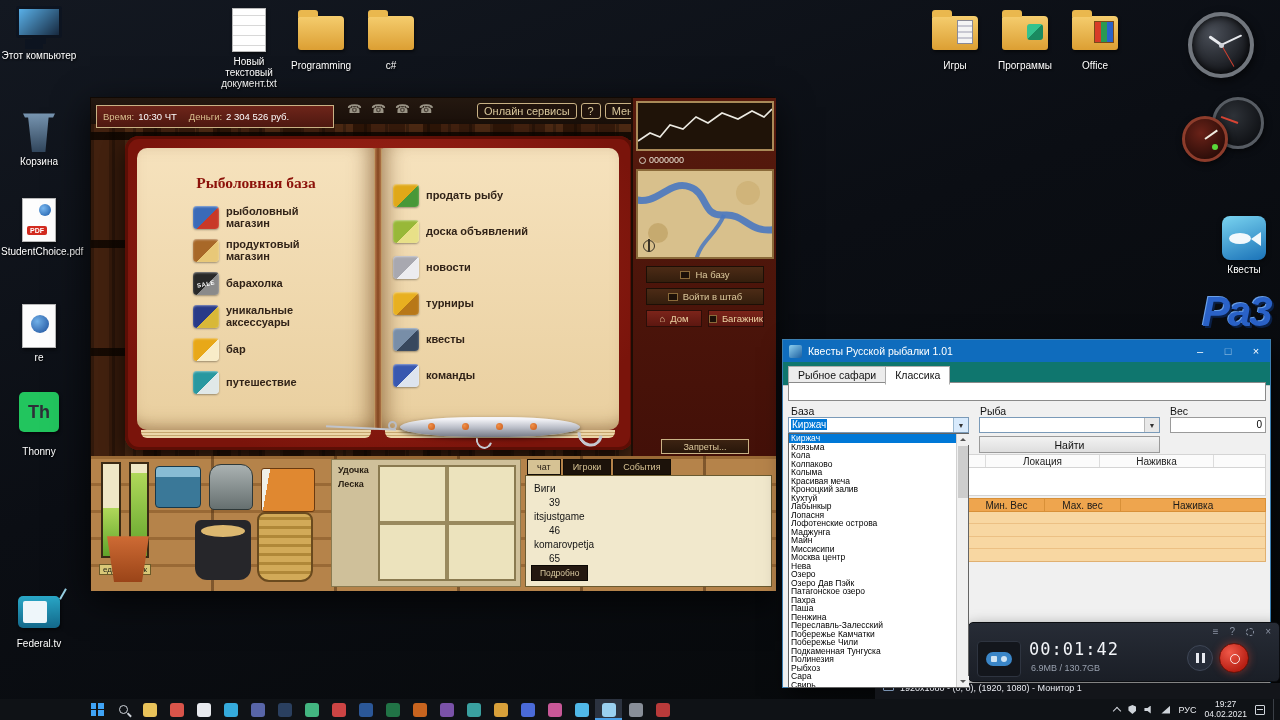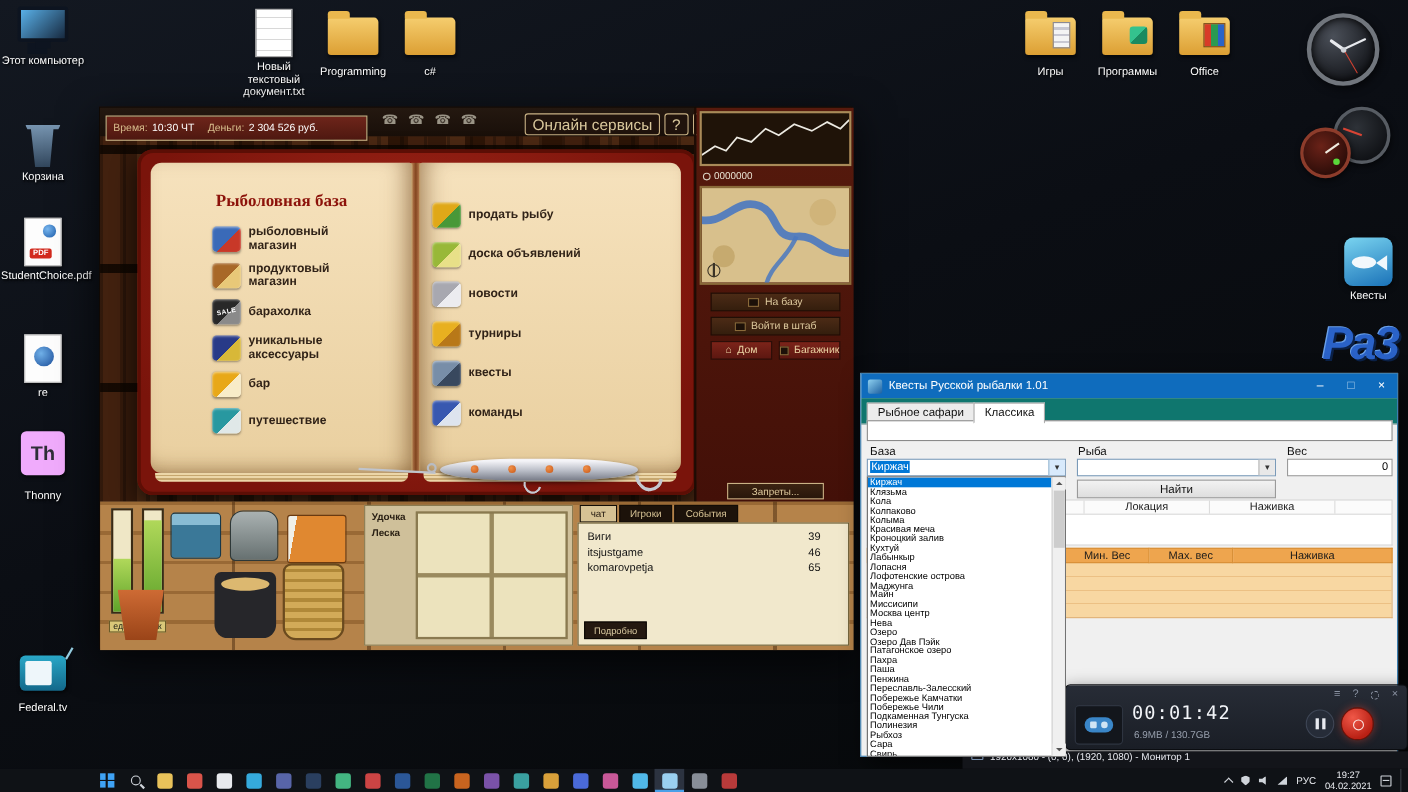--- a/index.html
+++ b/index.html
@@ -14,21 +14,21 @@
   .dicon { position:absolute; width:78px; display:flex; flex-direction:column; align-items:center; cursor:pointer; }
   .dicon .lbl { margin-top:4px; font-size:10px; color:#fff; text-align:center; line-height:11px; text-shadow:1px 1px 2px #000; max-width:76px; }
   .ic-monitor { width:46px; height:32px; background:linear-gradient(135deg,#59b0e8,#17293f); border:3px solid #0d1420; border-radius:3px; position:relative; }
   .ic-monitor::after { content:""; position:absolute; left:13px; bottom:-9px; width:14px; height:6px; background:#0d1420; box-shadow:-5px 3px 0 2px #0d1420; }
   .ic-bin { width:32px; height:40px; background:linear-gradient(#7a98b4,#31465c); clip-path:polygon(6% 14%,94% 14%,100% 4%,0 4%,6% 14%,80% 14%,70% 100%,28% 100%,16% 14%); position:relative; }
   .ic-page { width:34px; height:44px; background:#fdfdfd; border:1px solid #b8b8b8; position:relative; box-shadow:1px 2px 3px rgba(0,0,0,.5); }
   .ic-page.pdf::after { content:"PDF"; position:absolute; left:4px; bottom:6px; background:#d22a1e; color:#fff; font-size:7px; font-weight:bold; padding:1px 3px; border-radius:2px; }
   .ic-page.pdf::before { content:""; position:absolute; right:4px; top:5px; width:12px; height:12px; border-radius:50%; background:radial-gradient(circle at 35% 35%,#7ab8f0,#1a5aa8); }
   .ic-page.djvu::after { content:""; position:absolute; left:8px; top:10px; width:18px; height:18px; border-radius:50%; background:radial-gradient(circle at 35% 35%,#70b0e8,#1c4e9a); }
   .ic-page.txt { background:repeating-linear-gradient(#fff 0 6px,#d8d8d8 6px 7px,#fff 7px 10px); }
-  .ic-thonny { width:40px; height:40px; background:#f0abfc; border-radius:5px; display:flex; align-items:center; justify-content:center; font-size:18px; font-weight:bold; color:#2e2e38; box-shadow:1px 2px 3px rgba(0,0,0,.5); }
+  .ic-thonny { width:40px; height:40px; background:#22c55e; border-radius:5px; display:flex; align-items:center; justify-content:center; font-size:18px; font-weight:bold; color:#2e2e38; box-shadow:1px 2px 3px rgba(0,0,0,.5); }
   .ic-tv { width:42px; height:32px; background:linear-gradient(#2aa8c8,#13688a); border-radius:5px; position:relative; box-shadow:1px 2px 3px rgba(0,0,0,.5); }
   .ic-tv::before { content:""; position:absolute; left:5px; top:5px; width:24px; height:22px; background:#eef6fa; border-radius:2px; }
   .ic-tv::after { content:""; position:absolute; right:-4px; top:-8px; width:2px; height:12px; background:#9ad4e8; transform:rotate(30deg); }
   .folder { width:46px; height:34px; background:linear-gradient(#f5cd6e,#dc9f33); border-radius:2px 4px 3px 3px; position:relative; box-shadow:1px 2px 3px rgba(0,0,0,.5); margin-top:8px; }
   .folder::before { content:""; position:absolute; left:0; top:-6px; width:20px; height:7px; background:#eab84e; border-radius:3px 3px 0 0; }
   .folder.f-games::after { content:""; position:absolute; right:5px; top:4px; width:14px; height:22px; background:repeating-linear-gradient(#f4f4f4 0 4px,#c8c8d2 4px 6px); border:1px solid #8a8a96; }
   .folder.f-progs::after { content:""; position:absolute; right:5px; top:8px; width:16px; height:16px; background:linear-gradient(135deg,#34c28e 50%,#1a8a60 50%); border-radius:3px; }
   .folder.f-office::after { content:""; position:absolute; right:4px; top:5px; width:18px; height:20px; background:linear-gradient(90deg,#d83b28 0 6px,#2a9a52 6px 12px,#2a63c8 12px 18px); border:1px solid #7a4a1a; }
 
   
@@ -53,21 +53,21 @@
 
   
   .gwin { position:absolute; left:90px; top:97px; width:685px; height:493px; background:#2b1a10; border:1px solid #100904; box-shadow:0 10px 34px rgba(0,0,0,.75); }
   .gw-topbar { position:absolute; left:0; top:0; width:540px; height:26px; background:linear-gradient(#241810,#190f09); }
   .gw-info { position:absolute; left:5px; top:7px; width:238px; height:23px; background:linear-gradient(#6e251a,#4e1810); border:1px solid #c9b285; display:flex; align-items:center; gap:4px; padding:0 6px; font-size:9.5px; white-space:nowrap; z-index:3; }
   .gw-info .lab { color:#d8bd8d; }
   .gw-info .val { color:#ffffff; }
   .gw-info .lab.m { margin-left:8px; }
   .gw-phones { position:absolute; left:256px; top:4px; display:flex; gap:9px; font-size:12px; color:#9a9486; }
   .gw-tbtns { position:absolute; left:386px; top:5px; display:flex; gap:4px; }
-  .gw-btn { background:#20130c; border:1px solid #c9b285; border-radius:3px; color:#d9c89c; font-size:14px; padding:1px 6px; font-family:inherit; cursor:pointer; white-space:nowrap; }
+  .gw-btn { background:#20130c; border:1px solid #c9b285; border-radius:3px; color:#d9c89c; font-size:11px; padding:1px 6px; font-family:inherit; cursor:pointer; white-space:nowrap; }
 
   .gw-main { position:absolute; left:0; top:26px; width:540px; height:332px;
     background:
       repeating-linear-gradient(0deg, transparent 0 100px, rgba(10,4,0,.8) 100px 108px),
       repeating-linear-gradient(90deg, rgba(0,0,0,.25) 0 3px, transparent 3px 21px),
       repeating-linear-gradient(90deg,#42210f 0 18px,#351a0b 18px 34px,#4c2913 34px 52px,#2d1507 52px 70px);
   }
   .book-cover { position:absolute; left:34px; top:12px; width:508px; height:314px; border-radius:14px; background:radial-gradient(ellipse at 50% 40%,#a8281a,#7a140b 78%); box-shadow:0 10px 22px rgba(0,0,0,.65), inset 0 0 0 3px #5c0e05; }
   .bpage { position:absolute; top:12px; width:238px; height:282px; background:linear-gradient(180deg,#f6e2bd,#e9cf9f); }
   .bpage.bleft { left:12px; border-radius:10px 3px 3px 10px; box-shadow:inset -16px 0 20px -10px rgba(110,70,30,.55), inset 0 -14px 18px -12px rgba(110,70,30,.5); }
@@ -131,21 +131,21 @@
   .gw-mid { position:absolute; left:240px; top:3px; width:190px; height:128px; background:#cfc09a; border:1px solid #8a7a50; }
   .mid-lab { position:absolute; left:6px; font-size:9px; font-weight:bold; color:#2a2014; }
   .slot-grid { position:absolute; left:46px; top:5px; width:138px; height:116px; display:grid; grid-template-columns:1fr 1fr; grid-template-rows:1fr 1fr; gap:4px; background:#9a8a5e; border:2px solid #8a7a50; }
   .slot { background:#ece3bd; }
   .gw-chat { position:absolute; left:434px; top:3px; width:247px; height:128px; }
   .chat-tabs { display:flex; gap:2px; margin-left:2px; }
   .chat-tab { font-size:9px; padding:2px 9px; border:1px solid #120c06; cursor:pointer; }
   .chat-tab.on { background:#d6c294; color:#241a10; }
   .chat-tab.off { background:#1c120a; color:#d6c294; }
   .chat-body { position:absolute; left:0; top:16px; width:247px; height:112px; background:#f1e8cc; border:1px solid #6a5a30; padding:6px 8px; }
-  .chat-row { display:flex; width:212px; font-size:10px; color:#141414; line-height:14px; }
+  .chat-row { display:flex; width:212px; font-size:10px; color:#141414; line-height:14px;flex-direction:column; }
   .pname { flex:1; }
   .pval { width:26px; text-align:right; }
   .chat-details { position:absolute; left:6px; bottom:6px; background:#241810; color:#d8c8a0; font-size:8.5px; padding:2px 8px; border:1px solid #0c0804; cursor:pointer; }
 
   
   .qwin { position:absolute; left:782px; top:339px; width:489px; height:349px; background:#f0f0f0; border:1px solid #3c7fb1; box-shadow:6px 8px 22px rgba(0,0,0,.6); }
   .qtitle { height:22px; background:linear-gradient(#1а7аd4,#0f6cbd); background:#0f6cbd; display:flex; align-items:center; color:#fff; font-size:10.5px; padding-left:6px; gap:6px; }
   .qicon { width:13px; height:13px; border-radius:2px; background:linear-gradient(140deg,#8ed0f0,#1d60a0); }
   .qt-text { flex:1; }
   .qbtns { display:flex; height:100%; }

